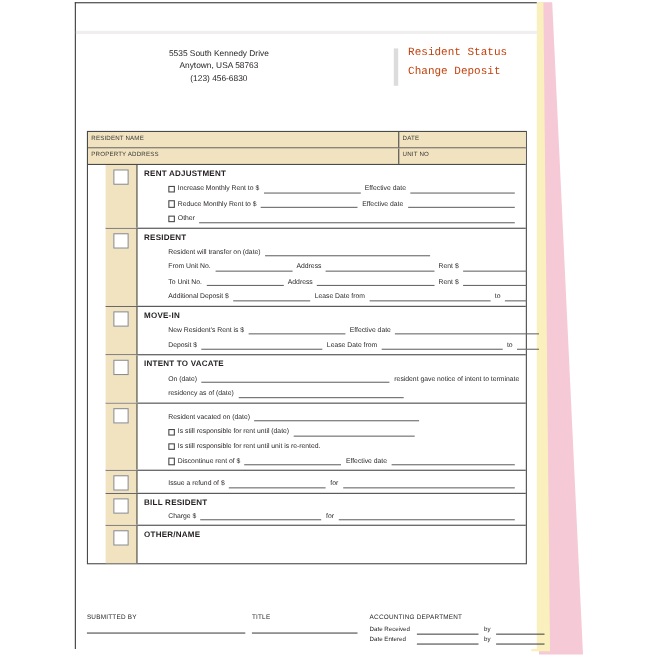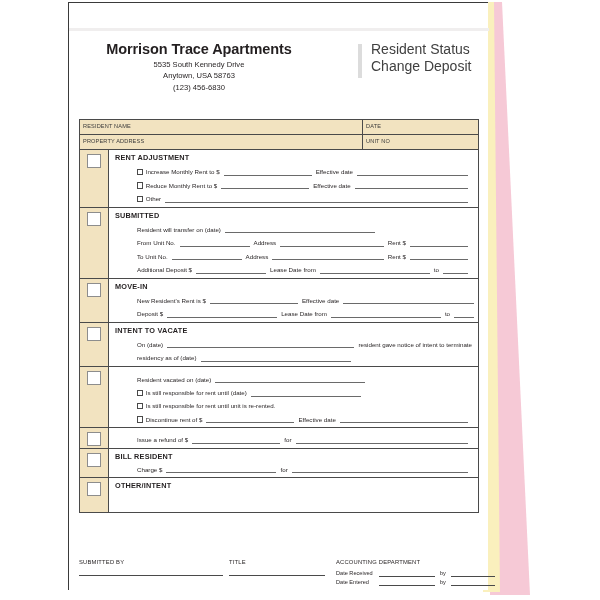--- a/index.html
+++ b/index.html
@@ -44,21 +44,21 @@
     font-size:7.6px;color:#231f20;margin-top:2.5px;
   }
   .title-bar{
     position:absolute;left:289px;top:3px;width:4px;height:34px;
     background:#dcdcdc;
   }
   .title-block{
     position:absolute;left:302px;top:0px;
   }
   .title-line{
-    font-size:14px;color:#404040;line-height:16.5px;white-space:nowrap;
+    font-size:10px;color:#c2410c;line-height:16.5px;white-space:nowrap;font-family:Liberation Mono, monospace;
   }
 
   
   .form{
     position:absolute;left:10px;top:116px;
     width:400px;
     border:1.1px solid #4a4a4a;
     box-sizing:border-box;
   }
   .idrow{
@@ -71,20 +71,21 @@
     font-size:5.6px;color:#3a3a3a;letter-spacing:0.15px;
     box-sizing:border-box;
   }
   .idcell.right{
     flex:0 0 116px;border-left:1.1px solid #4a4a4a;
   }
 
   .section{
     display:flex;border-bottom:1.1px solid #4a4a4a;
     min-height:18px;
+    margin-left:16px;
   }
   .section.last{border-bottom:none;}
   .chkcol{
     flex:0 0 28px;background:#f2e3c0;
     border-right:1.1px solid #4a4a4a;
     position:relative;
   }
   .chkbox{
     position:absolute;left:7px;top:4px;
     width:12px;height:12px;background:#ffffff;
@@ -138,21 +139,20 @@
   <polygon points="489,2 502,2 530,595 490,595" fill="#f6c9d6"></polygon>
   <polygon points="486,2 494,2 500,592 483,592" fill="#faf0bd"></polygon>
 </svg>
 
 <div class="page">
 
   <div class="perf-line"></div>
 
   <div class="header">
     <div class="company-block">
-      <div class="company-name">Morrison Trace Apartments</div>
       <div class="company-line">5535 South Kennedy Drive</div>
       <div class="company-line">Anytown, USA 58763</div>
       <div class="company-line">(123) 456-6830</div>
     </div>
     <div class="title-bar"></div>
     <div class="title-block">
       <div class="title-line">Resident Status</div>
       <div class="title-line">Change Deposit</div>
     </div>
   </div>
@@ -194,21 +194,21 @@
           <span class="rule grow"></span>
         </div>
       </div>
     </div>
 
     <div class="section">
       <div class="chkcol">
         <div class="chkbox"></div>
       </div>
       <div class="body">
-        <div class="sec-title">SUBMITTED</div>
+        <div class="sec-title">RESIDENT</div>
         <div class="line-row">
           <span class="lbl">Resident will transfer on (date)</span>
           <span class="rule xl"></span>
           <span class="spacer"></span>
         </div>
         <div class="line-row">
           <span class="lbl">From Unit No.</span>
           <span class="rule f3"></span>
           <span class="lbl">Address</span>
           <span class="rule grow"></span>
@@ -334,21 +334,21 @@
           <span class="rule grow"></span>
         </div>
       </div>
     </div>
 
     <div class="section last" style="min-height:34px;">
       <div class="chkcol">
         <div class="chkbox"></div>
       </div>
       <div class="body">
-        <div class="sec-title">OTHER/INTENT</div>
+        <div class="sec-title">OTHER/NAME</div>
       </div>
     </div>
 
   </div>
 
   <div class="footer">
     <div class="f-lbl" style="left:0;top:0;">SUBMITTED BY</div>
     <div class="f-rule" style="left:0;top:16px;width:144px;"></div>
 
     <div class="f-lbl" style="left:150px;top:0;">TITLE</div>

